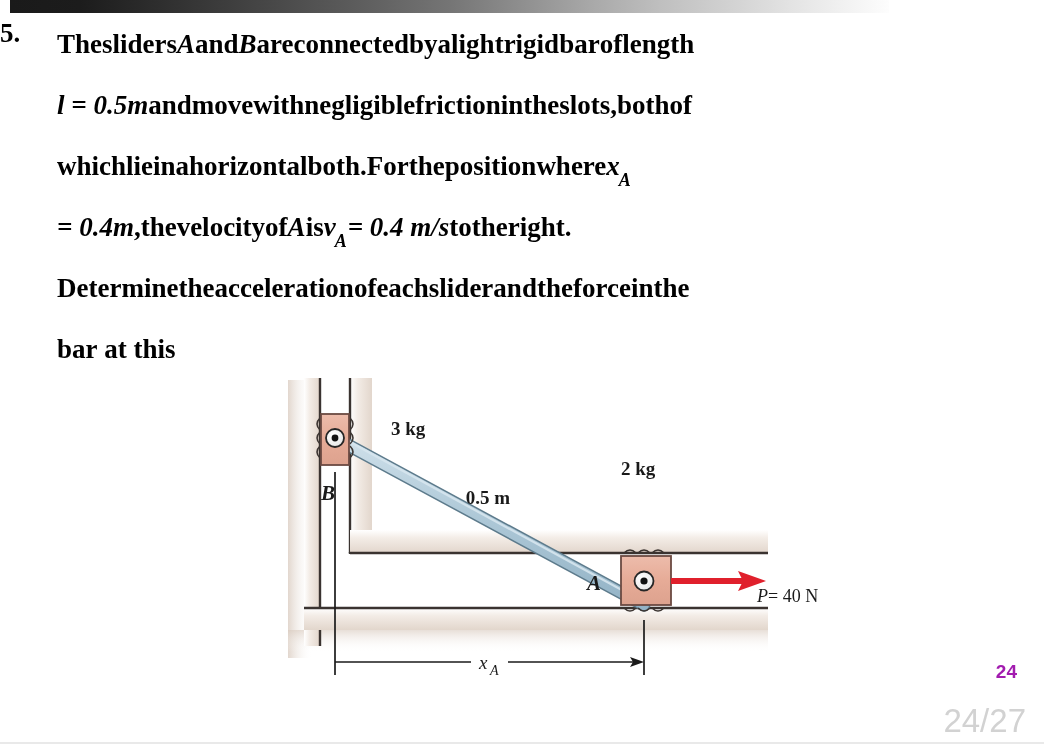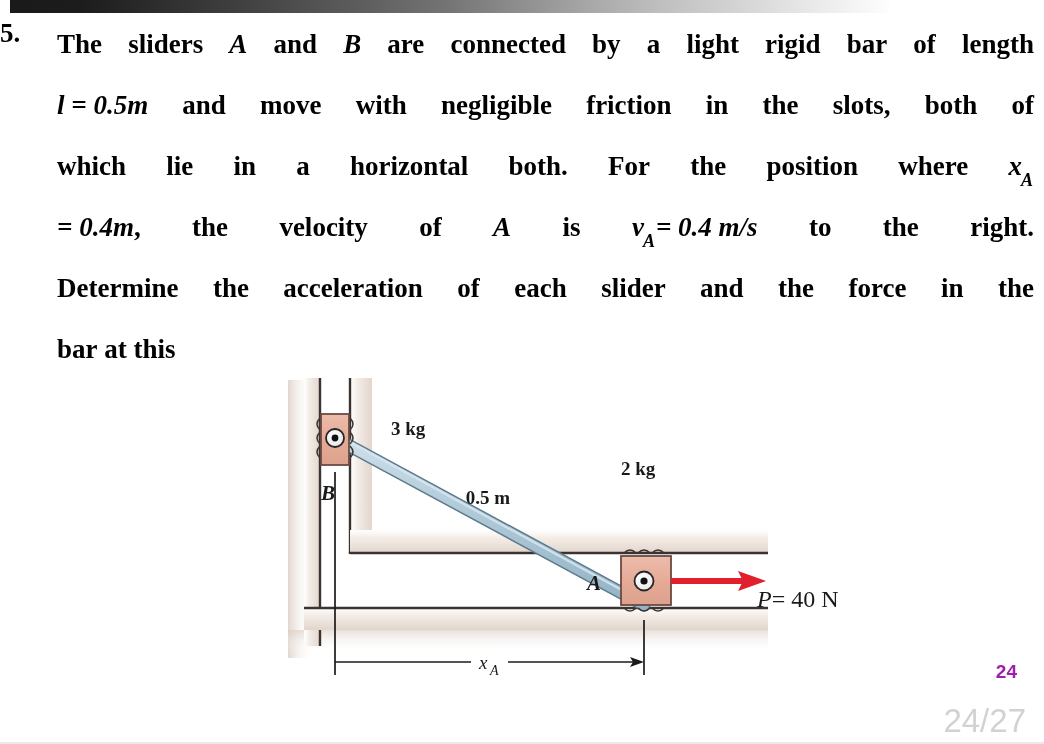--- a/index.html
+++ b/index.html
@@ -58,21 +58,20 @@
     color: #000;
     line-height: 61px;
     height: 61px;
     white-space: nowrap;
     letter-spacing: 0px;
     display: flex;
     align-items: baseline;
   }
   .q-line.justify {
     display: flex;
-    justify-content: space-between;
     align-items: baseline;
   }
   .q-line .w { white-space: pre; }
   .mth {
     font-style: italic;
     font-weight: bold;
     font-family: "Liberation Serif", "DejaVu Serif", serif;
   }
   .sub {
     font-size: 18px;
@@ -347,19 +346,19 @@
 
     <g>
       <text x="203" y="297" font-family="Liberation Serif, DejaVu Serif, serif" font-size="19" font-style="italic" fill="#1a1a1a">x</text>
       <text x="214" y="303" font-family="Liberation Serif, DejaVu Serif, serif" font-size="14" font-style="italic" fill="#1a1a1a">A</text>
     </g>
   </svg>
 </div>
 
 <div style="position:absolute; left:1036px; top:0; width:0; height:0; overflow:visible;"></div>
 
-<div style="position:absolute; left:757px; top:586px; font-family:'Liberation Serif','DejaVu Serif',serif; font-size:24px; color:#1a1a1a; white-space:nowrap;">
+<div style="position:absolute; left:757px; top:586px; font-family:'Liberation Serif','DejaVu Serif',serif; font-size:18px; color:#1a1a1a; white-space:nowrap;">
   <span style="font-style:italic;">P</span><span>= 40 N</span>
 </div>
 
 <div id="page-num-top">24</div>
 <div id="page-num-bottom">24/27</div>
 <div id="bottom-rule"></div>
 
 </body></html>

